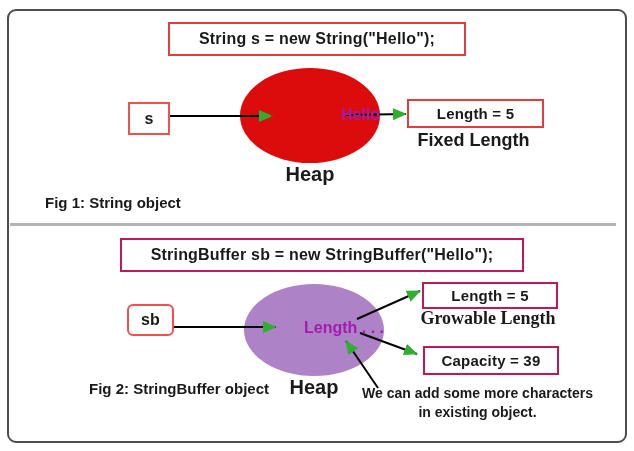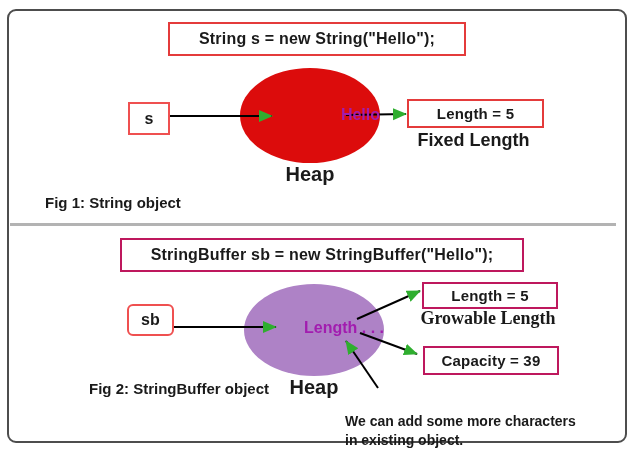--- a/index.html
+++ b/index.html
@@ -27,21 +27,21 @@
     position:absolute;z-index:3;color:#a21caf;font-weight:bold;font-size:16px;
     text-align:right;
   }
   .label{
     position:absolute;z-index:3;font-weight:bold;font-size:18px;text-align:center;
   }
   .caption{position:absolute;z-index:3;font-weight:bold;font-size:15px;}
   .heap-label{position:absolute;z-index:3;font-weight:bold;font-size:20px;text-align:center;}
   .note{
     position:absolute;z-index:3;font-weight:bold;font-size:14px;line-height:19px;
-    margin-top:28px;
+    text-align:center;
   }
   .note span{display:block;}
   .divider{
     position:absolute;left:10px;top:223px;width:606px;height:3px;background:#b3b3b3;z-index:2;
   }
   svg.wires{position:absolute;left:0;top:0;z-index:2;}
 </style>
 </head>
 <body>
 

